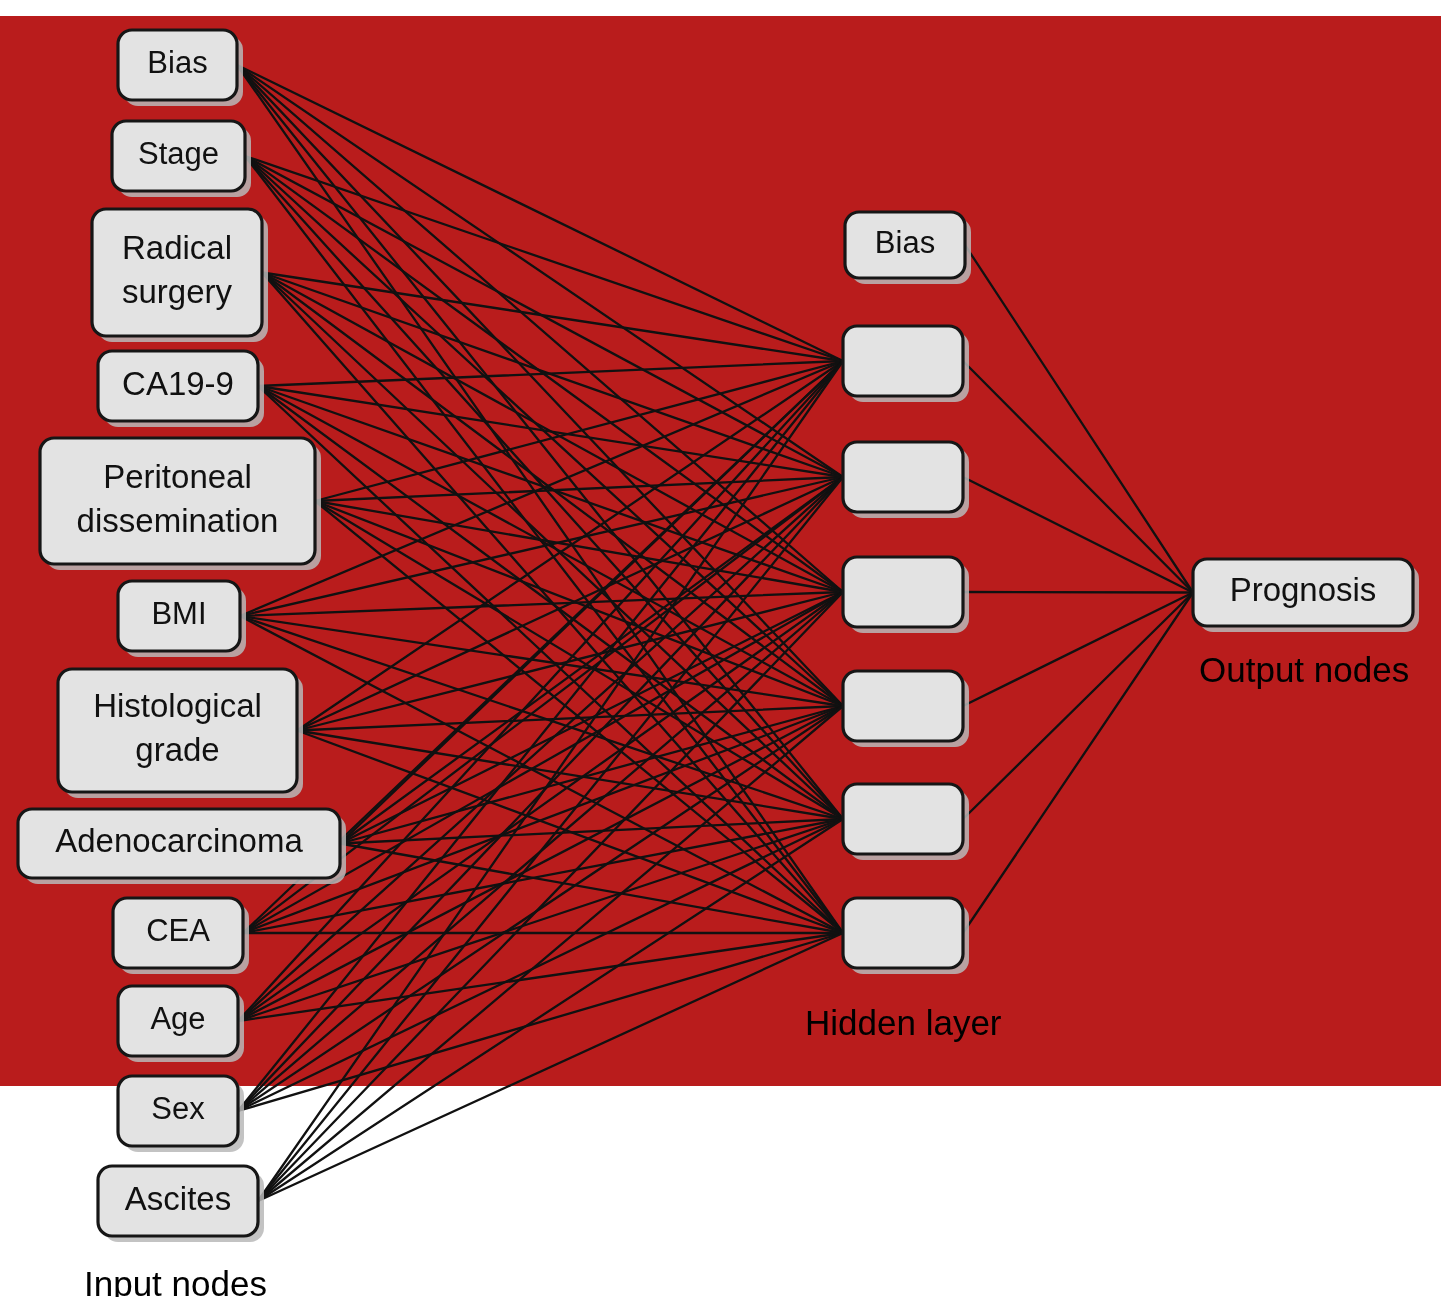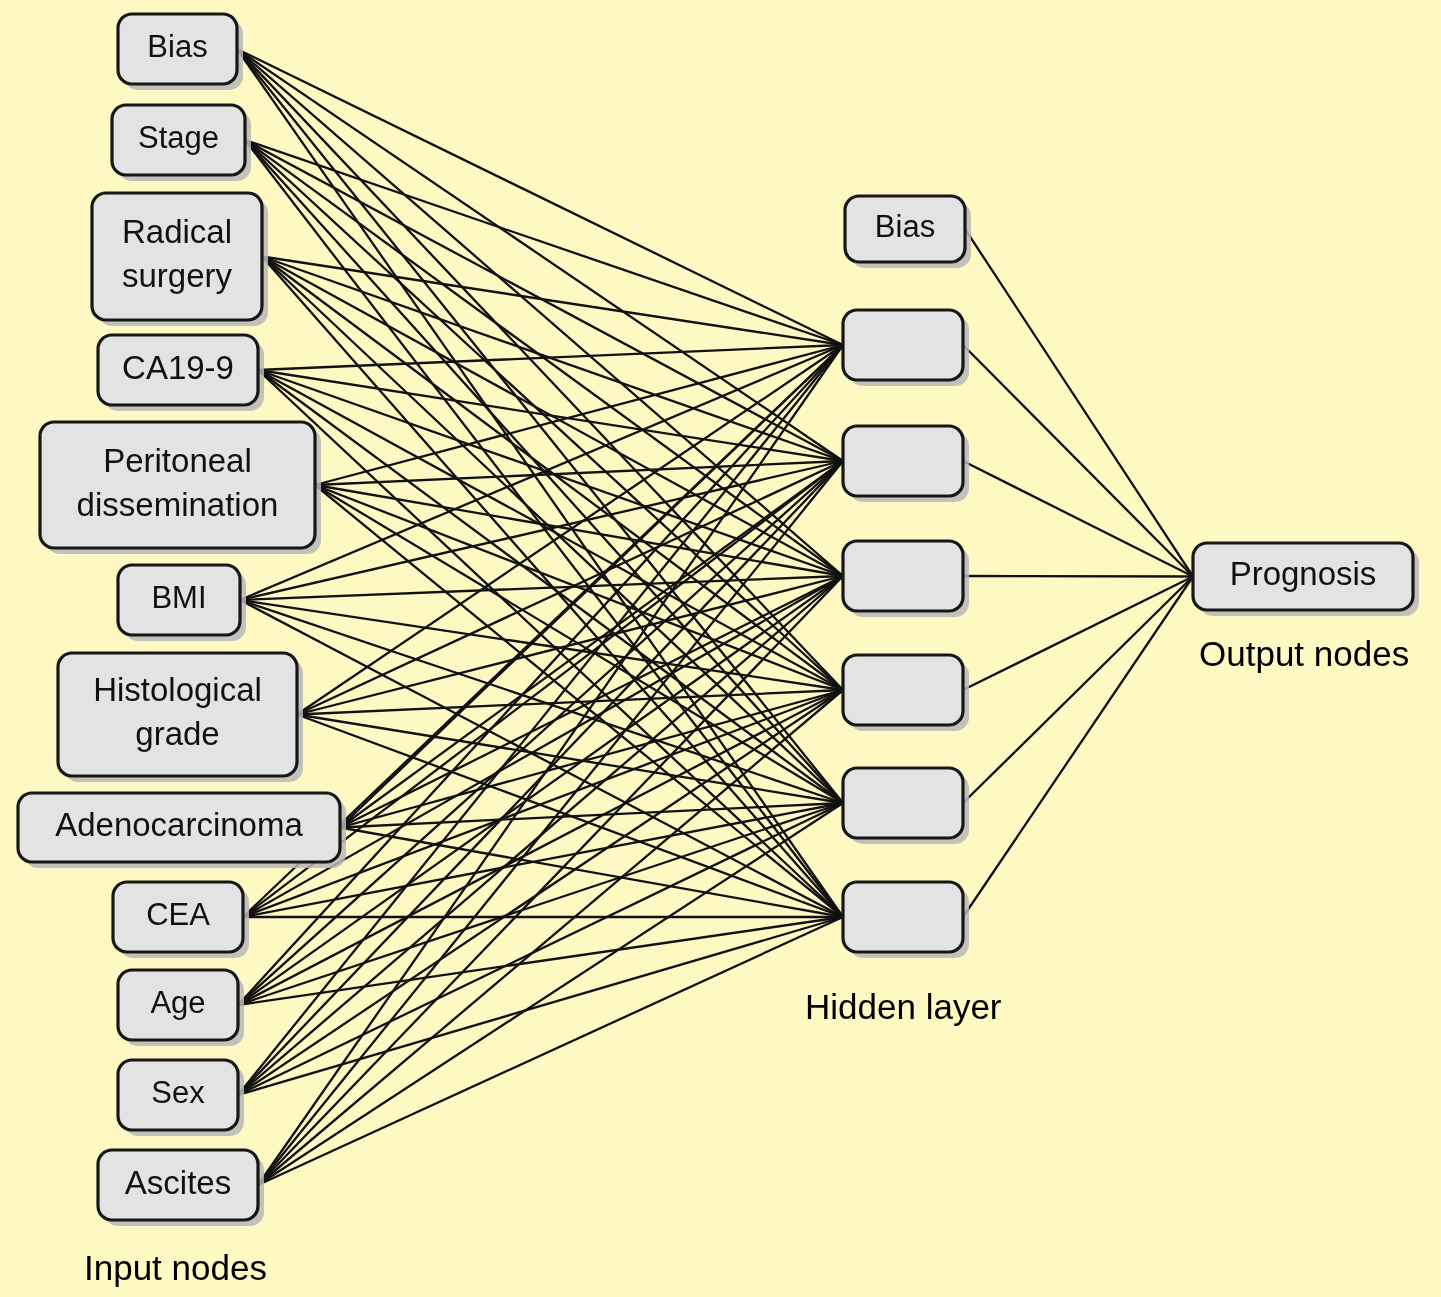--- a/index.html
+++ b/index.html
@@ -9,22 +9,23 @@
   }
   body {
     width: 1441px;
     height: 1297px;
     overflow: hidden;
     font-family: "Liberation Sans", sans-serif;
   }
   #diagram-root {
     position: relative;
     width: 1441px;
-    height: 1297px;
-    background: #fef9c3;
+    height: 1070px;
+    background: #b91c1c;
+    margin-top: 16px;
   }
   svg#nn-svg {
     position: absolute;
     left: 0;
     top: 0;
     width: 1441px;
     height: 1297px;
     display: block;
   }
   .node-box {

